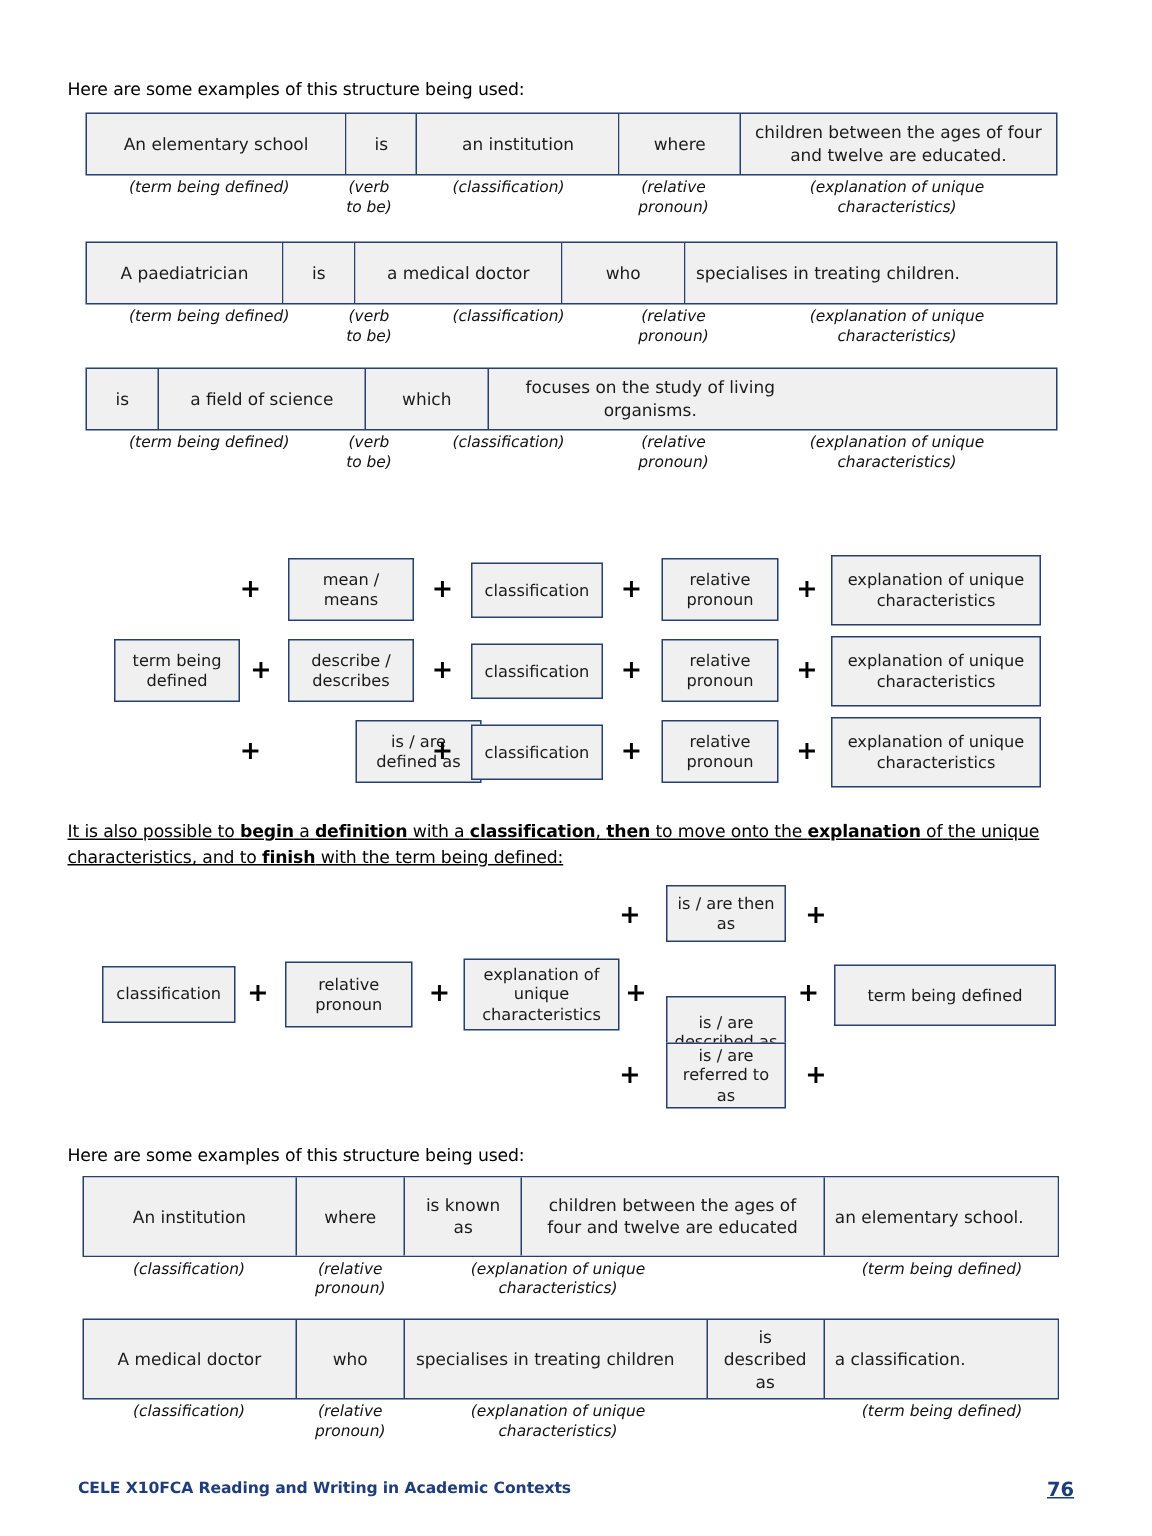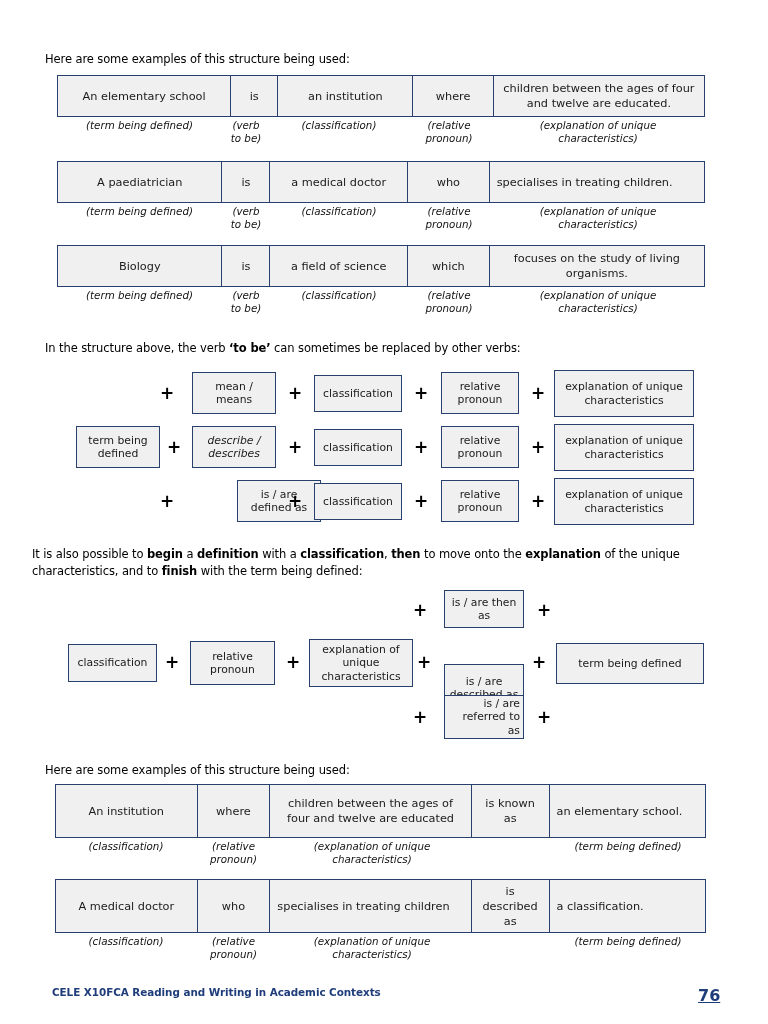--- a/index.html
+++ b/index.html
@@ -94,21 +94,21 @@
   
   .footer-text {
     position: absolute;
     font-size: 10.4px;
     font-weight: bold;
     color: #1f3d7a;
     letter-spacing: -0.05px;
   }
   .footer-page {
     position: absolute;
-    font-size: 16px;
+    font-size: 13px;
     font-weight: bold;
     color: #1f3d7a;
     text-decoration: underline;
   }
 </style>
 </head>
 <body>
 
 <div class="page">
 
@@ -121,102 +121,100 @@
     <div class="ex-cell center" style="width:82px;">where</div>
     <div class="ex-cell left" style="width:215px;">children between the ages of four and twelve are educated.</div>
   </div>
   <div class="cap" style="left:57px; top:119px; width:165px;">(term being defined)</div>
   <div class="cap" style="left:222px; top:119px; width:48px;">(verb<br>to be)</div>
   <div class="cap" style="left:270px; top:119px; width:138px;">(classification)</div>
   <div class="cap" style="left:408px; top:119px; width:82px;">(relative<br>pronoun)</div>
   <div class="cap" style="left:492px; top:119px; width:212px;">(explanation of unique<br>characteristics)</div>
 
   <div class="ex-table" style="left:57px; top:161px; width:648px; height:42px;">
-    <div class="ex-cell center" style="width:165px;">A paediatrician</div>
+    <div class="ex-cell center" style="width:131px;">A paediatrician</div>
     <div class="ex-cell center" style="width:48px;">is</div>
     <div class="ex-cell center" style="width:138px;">a medical doctor</div>
     <div class="ex-cell center" style="width:82px;">who</div>
     <div class="ex-cell left" style="width:215px;">specialises in treating children.</div>
   </div>
   <div class="cap" style="left:57px; top:205px; width:165px;">(term being defined)</div>
   <div class="cap" style="left:222px; top:205px; width:48px;">(verb<br>to be)</div>
   <div class="cap" style="left:270px; top:205px; width:138px;">(classification)</div>
   <div class="cap" style="left:408px; top:205px; width:82px;">(relative<br>pronoun)</div>
   <div class="cap" style="left:492px; top:205px; width:212px;">(explanation of unique<br>characteristics)</div>
 
   <div class="ex-table" style="left:57px; top:245px; width:648px; height:42px;">
-    <div class="ex-cell center" style="width:165px;">Biology</div>
     <div class="ex-cell center" style="width:48px;">is</div>
     <div class="ex-cell center" style="width:138px;">a field of science</div>
     <div class="ex-cell center" style="width:82px;">which</div>
     <div class="ex-cell left" style="width:215px;">focuses on the study of living organisms.</div>
   </div>
   <div class="cap" style="left:57px; top:289px; width:165px;">(term being defined)</div>
   <div class="cap" style="left:222px; top:289px; width:48px;">(verb<br>to be)</div>
   <div class="cap" style="left:270px; top:289px; width:138px;">(classification)</div>
   <div class="cap" style="left:408px; top:289px; width:82px;">(relative<br>pronoun)</div>
   <div class="cap" style="left:492px; top:289px; width:212px;">(explanation of unique<br>characteristics)</div>
 
-  <div class="intro" style="left:45px; top:340px;"><span>In the structure above, the verb </span><b>‘to be’</b><span> can sometimes be replaced by other verbs:</span></div>
 
   <div class="plus" style="left:158px; top:385px; width:18px;">+</div>
   <div class="dbox" style="left:192px; top:372px; width:84px; height:42px;">mean / means</div>
   <div class="plus" style="left:286px; top:385px; width:18px;">+</div>
   <div class="dbox" style="left:314px; top:375px; width:88px; height:37px;">classification</div>
   <div class="plus" style="left:412px; top:385px; width:18px;">+</div>
   <div class="dbox" style="left:441px; top:372px; width:78px; height:42px;">relative pronoun</div>
   <div class="plus" style="left:529px; top:385px; width:18px;">+</div>
   <div class="dbox" style="left:554px; top:370px; width:140px; height:47px;">explanation of unique characteristics</div>
 
   <div class="dbox" style="left:76px; top:426px; width:84px; height:42px;">term being defined</div>
   <div class="plus" style="left:165px; top:439px; width:18px;">+</div>
-  <div class="dbox" style="left:192px; top:426px; width:84px; height:42px;font-style:italic;">describe / describes</div>
+  <div class="dbox" style="left:192px; top:426px; width:84px; height:42px;">describe / describes</div>
   <div class="plus" style="left:286px; top:439px; width:18px;">+</div>
   <div class="dbox" style="left:314px; top:429px; width:88px; height:37px;">classification</div>
   <div class="plus" style="left:412px; top:439px; width:18px;">+</div>
   <div class="dbox" style="left:441px; top:426px; width:78px; height:42px;">relative pronoun</div>
   <div class="plus" style="left:529px; top:439px; width:18px;">+</div>
   <div class="dbox" style="left:554px; top:424px; width:140px; height:47px;">explanation of unique characteristics</div>
 
   <div class="plus" style="left:158px; top:493px; width:18px;">+</div>
   <div class="dbox" style="left:192px; top:480px; width:84px; height:42px;margin-left:45px;">is / are defined as</div>
   <div class="plus" style="left:286px; top:493px; width:18px;">+</div>
   <div class="dbox" style="left:314px; top:483px; width:88px; height:37px;">classification</div>
   <div class="plus" style="left:412px; top:493px; width:18px;">+</div>
   <div class="dbox" style="left:441px; top:480px; width:78px; height:42px;">relative pronoun</div>
   <div class="plus" style="left:529px; top:493px; width:18px;">+</div>
   <div class="dbox" style="left:554px; top:478px; width:140px; height:47px;">explanation of unique characteristics</div>
 
-  <div class="intro" style="left:32px; top:546px; width:680px;"><span>It is also possible to </span><b>begin</b><span> a </span><b>definition</b><span> with a </span><b>classification</b><span>, </span><b>then</b><span> to move onto the </span><b>explanation</b><span> of</span> <span>the unique characteristics, and to </span><b>finish</b><span> with the term being defined:</span></div>
+  <div class="intro" style="left:45px; top:546px; width:680px;text-decoration:underline;"><span>It is also possible to </span><b>begin</b><span> a </span><b>definition</b><span> with a </span><b>classification</b><span>, </span><b>then</b><span> to move onto the </span><b>explanation</b><span> of</span> <span>the unique characteristics, and to </span><b>finish</b><span> with the term being defined:</span></div>
 
   <div class="plus" style="left:411px; top:602px; width:18px;">+</div>
   <div class="dbox" style="left:444px; top:590px; width:80px; height:38px;">is / are then as</div>
   <div class="plus" style="left:535px; top:602px; width:18px;">+</div>
 
   <div class="dbox" style="left:68px; top:644px; width:89px; height:38px;">classification</div>
   <div class="plus" style="left:163px; top:654px; width:18px;">+</div>
   <div class="dbox" style="left:190px; top:641px; width:85px; height:44px;">relative pronoun</div>
   <div class="plus" style="left:284px; top:654px; width:18px;">+</div>
   <div class="dbox" style="left:309px; top:639px; width:104px; height:48px;">explanation of unique characteristics</div>
   <div class="plus" style="left:415px; top:654px; width:18px;">+</div>
   <div class="dbox" style="left:444px; top:639px; width:80px; height:48px;margin-top:25px;">is / are described as</div>
   <div class="plus" style="left:530px; top:654px; width:18px;">+</div>
   <div class="dbox" style="left:556px; top:643px; width:148px; height:41px;">term being defined</div>
 
   <div class="plus" style="left:411px; top:709px; width:18px;">+</div>
-  <div class="dbox" style="left:444px; top:695px; width:80px; height:44px;text-align:right;">is / are referred to as</div>
+  <div class="dbox" style="left:444px; top:695px; width:80px; height:44px;">is / are referred to as</div>
   <div class="plus" style="left:535px; top:709px; width:18px;">+</div>
 
   <div class="intro" style="left:45px; top:762px;">Here are some examples of this structure being used:</div>
 
   <div class="ex-table" style="left:55px; top:784px; width:651px; height:54px;">
     <div class="ex-cell center" style="width:142px;">An institution</div>
     <div class="ex-cell center" style="width:73px;">where</div>
+    <div class="ex-cell center" style="width:78px;">is known as</div>
     <div class="ex-cell left" style="width:202px;">children between the ages of four and twelve are educated</div>
-    <div class="ex-cell center" style="width:78px;">is known as</div>
     <div class="ex-cell left" style="width:156px;">an elementary school.</div>
   </div>
   <div class="cap" style="left:55px; top:840px; width:142px;">(classification)</div>
   <div class="cap" style="left:197px; top:840px; width:73px;">(relative<br>pronoun)</div>
   <div class="cap" style="left:272px; top:840px; width:200px;">(explanation of unique<br>characteristics)</div>
   <div class="cap" style="left:550px; top:840px; width:156px;">(term being defined)</div>
 
   <div class="ex-table" style="left:55px; top:879px; width:651px; height:54px;">
     <div class="ex-cell center" style="width:142px;">A medical doctor</div>
     <div class="ex-cell center" style="width:73px;">who</div>

